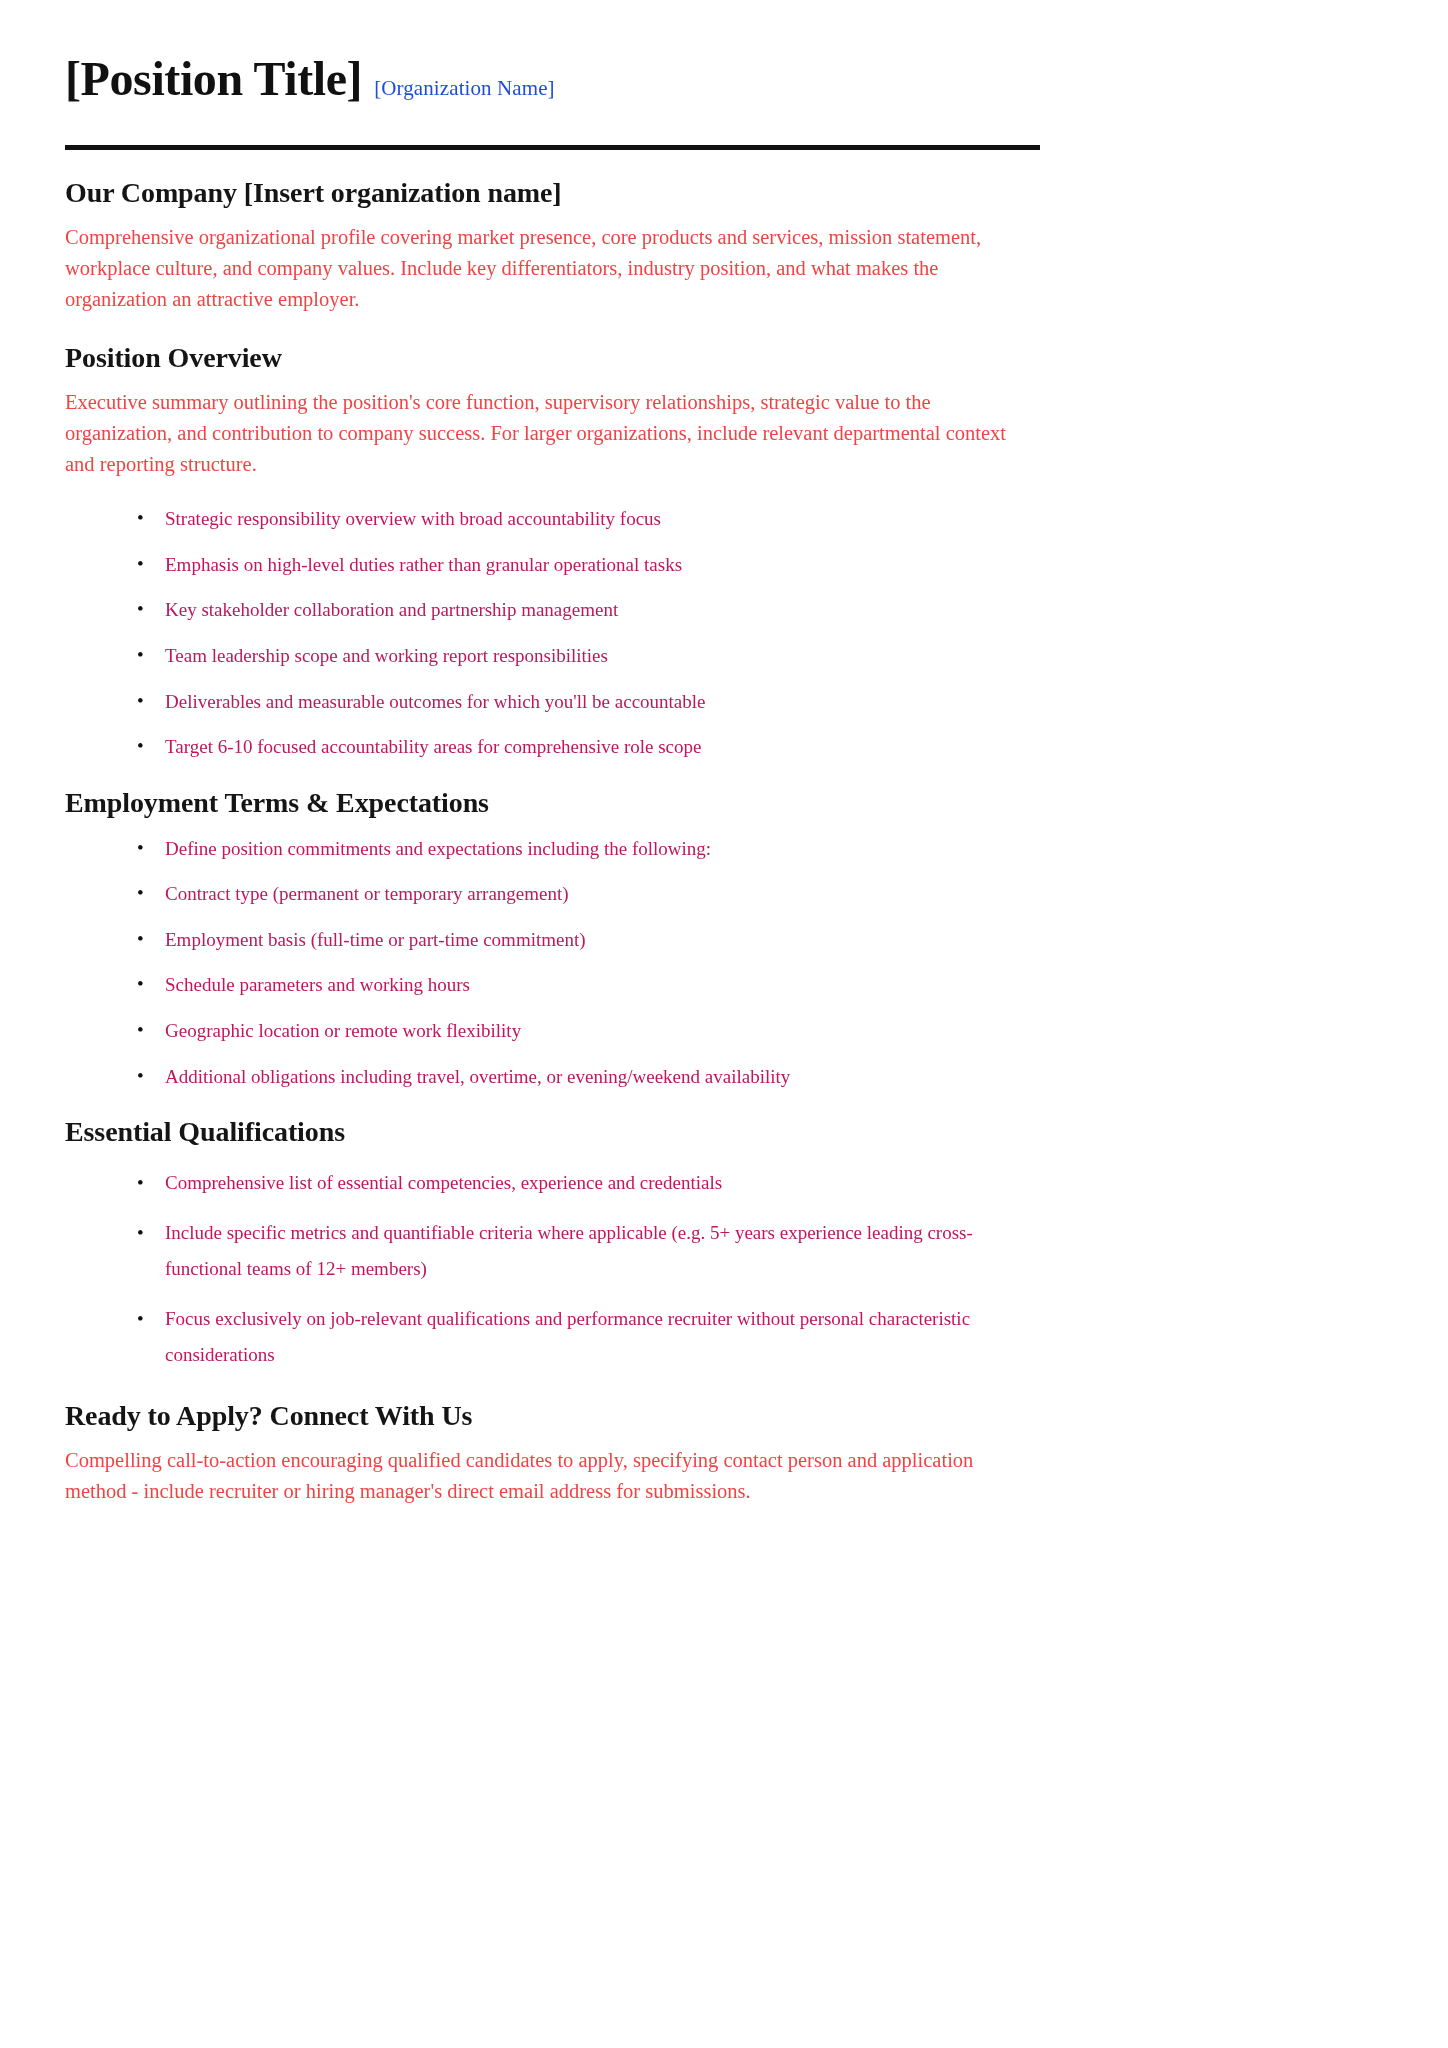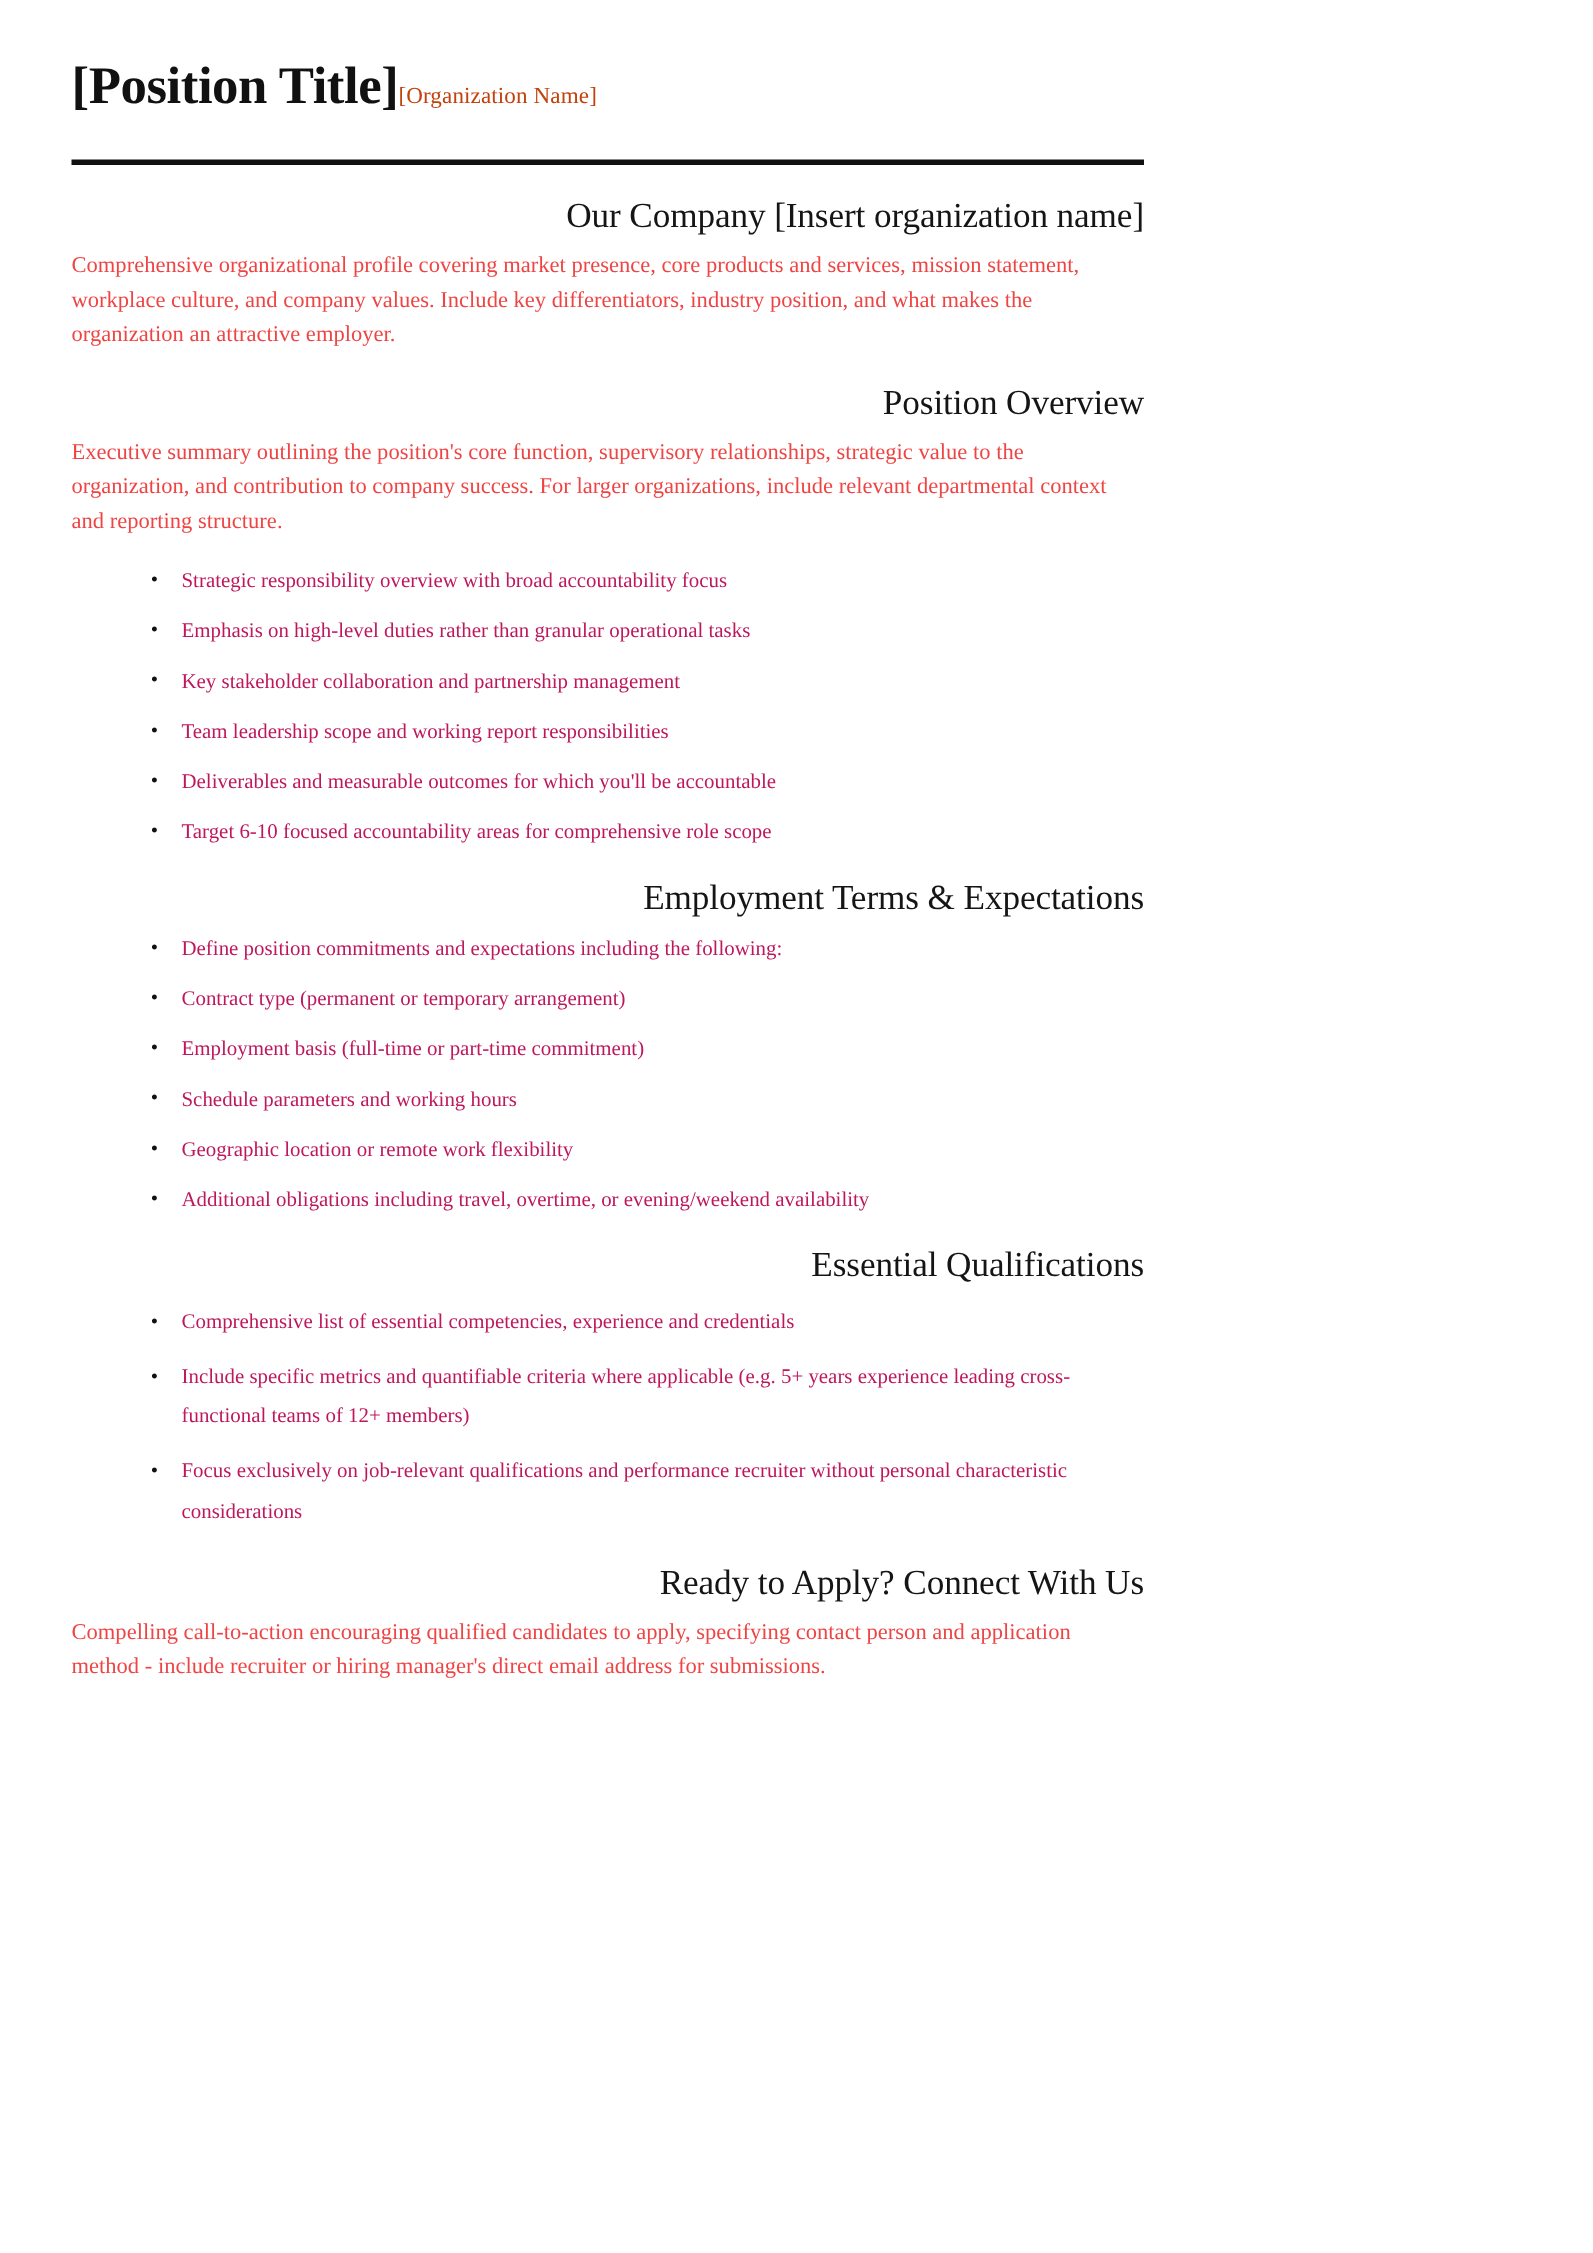--- a/index.html
+++ b/index.html
@@ -40,43 +40,42 @@
   .doc-title {
     font-size: 48px;
     font-weight: bold;
     letter-spacing: -0.4px;
     color: #111111;
     text-align: right;
   }
   .doc-subtitle {
     font-size: 21px;
     font-weight: normal;
-    color: #c2410c;
-    margin-left: 0;
+    color: #1d4ed8;
+    margin-left: 12px;
     letter-spacing: 0.1px;
   }
   .header-rule {
     margin-top: 36px;
     height: 5px;
     background: #111111;
     width: 975px;
   }
 
   
   .section {
     margin-top: 26px;
   }
   .section-heading {
-    font-size: 32px;
-    font-weight: normal;
+    font-size: 28px;
+    font-weight: bold;
     color: #151515;
     letter-spacing: -0.1px;
     line-height: 1.2;
     margin: 0 0 4px 0;
-    text-align: right;
   }
   .section.first .section-heading {
     margin-top: 0;
   }
   .body-text {
     font-size: 20.5px;
     line-height: 1.52;
     color: #ef4444;
     margin: 12px 0 0 0;
     max-width: 962px;

